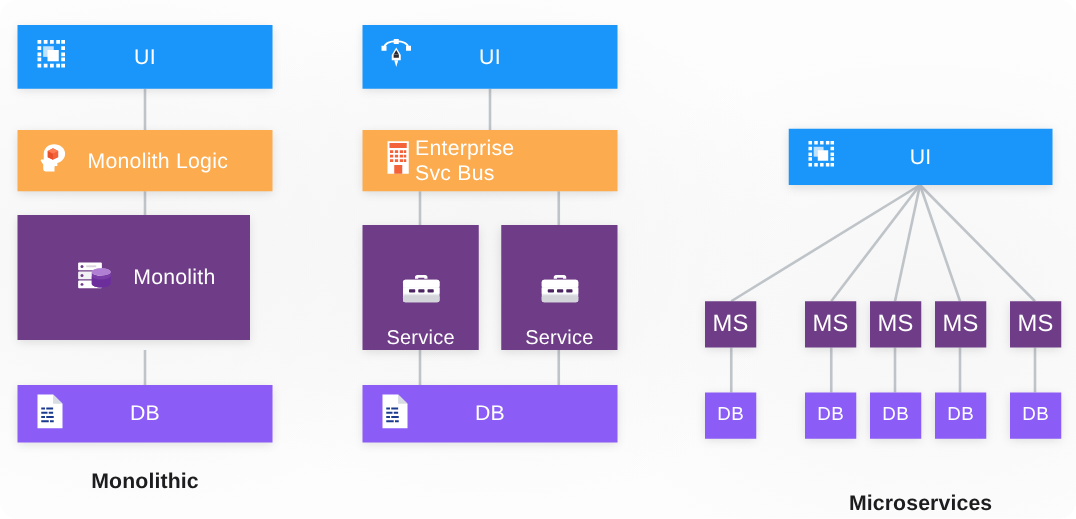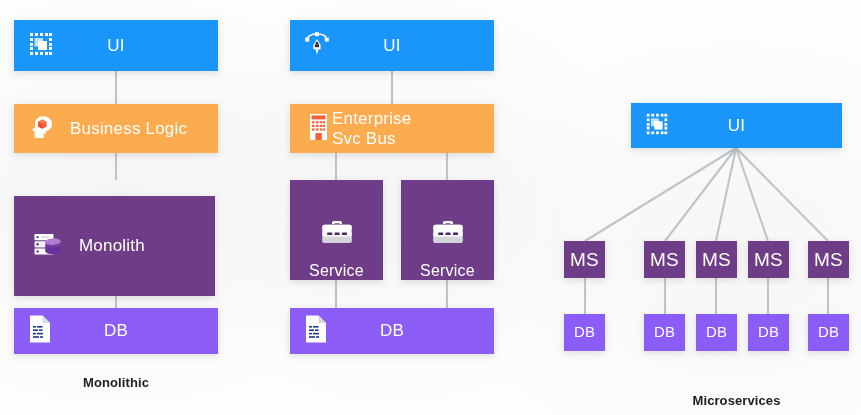--- a/index.html
+++ b/index.html
@@ -103,21 +103,21 @@
 
   .svc .label { font-size: 16px; margin-top: 9px; }
   .ms-box  .label { font-size: 19px; font-weight: 500; }
   .db-box  .label { font-size: 15px; font-weight: 500; }
 
   .caption {
     position: absolute;
     z-index: 2;
     text-align: center;
     color: #1d1d1f;
-    font-size: 13px;
+    font-size: 17px;
     font-weight: 600;
     letter-spacing: 0.1px;
   }
 </style>
 </head>
 <body>
 
 <div id="canvas">
 
   <svg id="connectors" viewBox="0 0 861 415" width="861" height="415" aria-hidden="true">
@@ -179,24 +179,24 @@
     <span class="icon">
       <svg width="28" height="28" viewBox="0 0 28 28">
         <path d="M13.2 3.3C8.6 3.3 5 6.6 5 11v4.6H3.2c-.5 0-.8.5-.6.9l2 3.1v3.6c0 1 .8 1.9 1.9 1.9h7.1v-3.4c0-.6.4-1 1-1h1.3v-2.4c3.6-.9 6.2-3.9 6.2-7.4 0-4.4-3.9-7.6-8.9-7.6z" fill="#ffffff"></path>
         <g transform="translate(8.2,6.6)">
           <path d="M0 2.1 L4.2 0 L8.4 2.1 L8.4 7.1 L4.2 9.2 L0 7.1 Z" fill="#f4623a"></path>
           <path d="M0 2.1 L4.2 4.2 L4.2 9.2 L0 7.1 Z" fill="#e8502a"></path>
           <path d="M4.2 0 L8.4 2.1 L4.2 4.2 L0 2.1 Z" fill="#ff7d52"></path>
         </g>
       </svg>
     </span>
-    <span class="label">Business Logic</span>
-  </div>
-
-  <div class="node v-purple mono" style="left:14px; top:196px; width:201px; height:100px;">
+    <span class="label">Monolith Logic</span>
+  </div>
+
+  <div class="node v-purple mono" style="left:14px; top:172px; width:186px; height:100px;justify-content:center;">
     <span class="icon">
       <svg width="32" height="32" viewBox="0 0 32 32">
         <rect x="2.5" y="6" width="19" height="6.2" rx="0.8" fill="#ffffff"></rect>
         <rect x="2.5" y="13.2" width="19" height="6.2" rx="0.8" fill="#f2f2f4"></rect>
         <rect x="2.5" y="20.4" width="19" height="6.2" rx="0.8" fill="#ffffff"></rect>
         <circle cx="5.6" cy="9.1" r="1.2" fill="#6f3d87"></circle>
         <circle cx="5.6" cy="16.3" r="1.2" fill="#6f3d87"></circle>
         <circle cx="5.6" cy="23.5" r="1.2" fill="#6f3d87"></circle>
         <rect x="9" y="8.3" width="8" height="1.5" fill="#d8d3dc"></rect>
         <ellipse cx="21" cy="13.5" rx="7.6" ry="3" fill="#c9a5e0"></ellipse>

